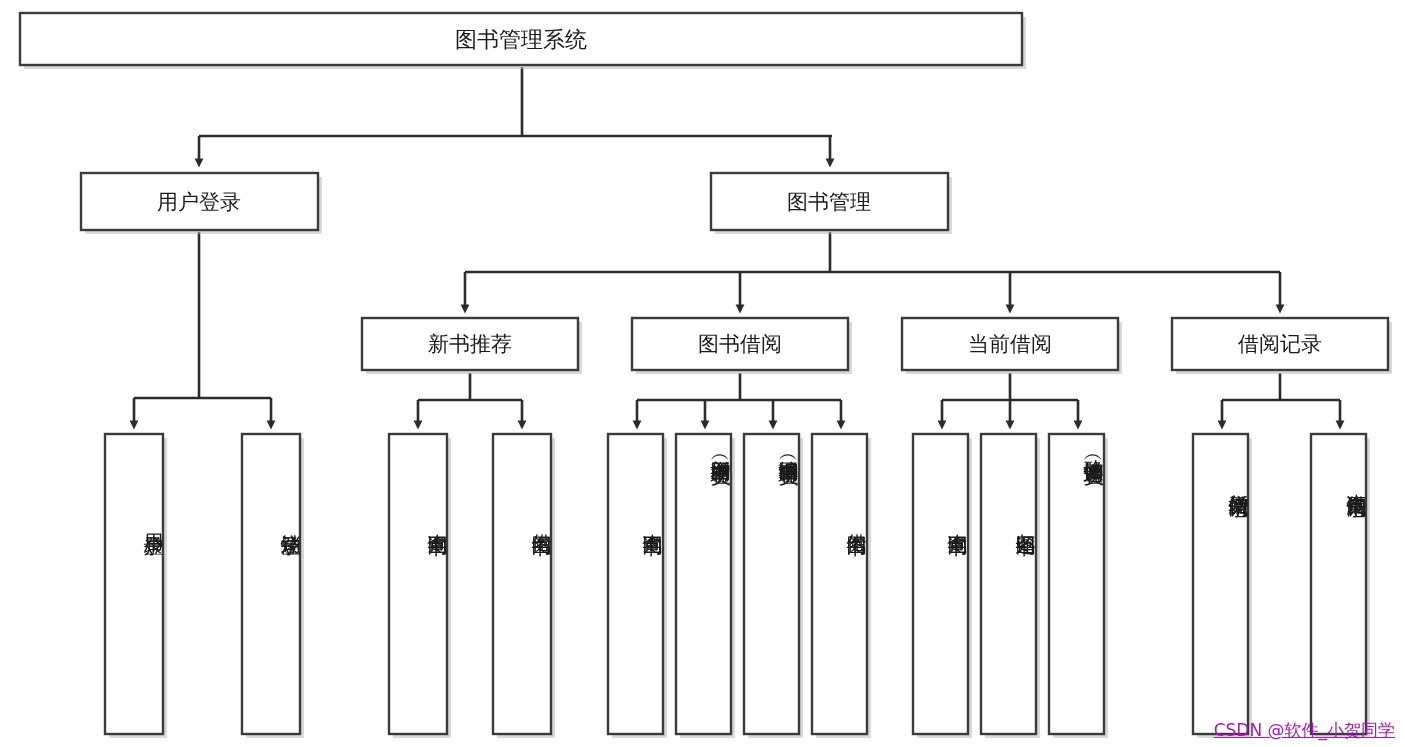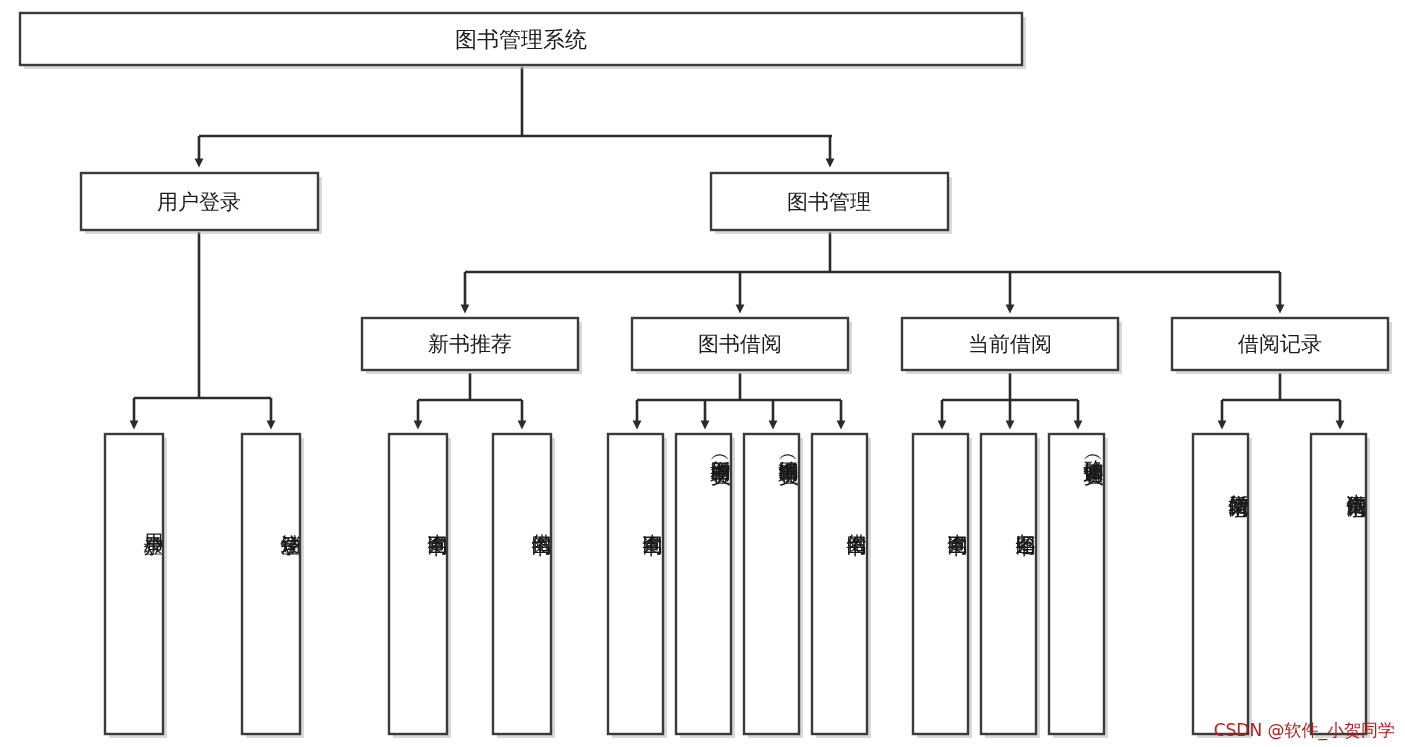--- a/index.html
+++ b/index.html
@@ -72,23 +72,24 @@
     white-space: nowrap;
     text-align: start;
     pointer-events: none;
   }
   .watermark {
     position: absolute;
     right: 10px;
     bottom: 5px;
     font-family: "DejaVu Sans", "Liberation Sans", sans-serif;
     font-size: 17px;
-    color: #b91c1c;
+    color: #a21caf;
     white-space: nowrap;
     user-select: none;
+    text-decoration: underline;
   }
 </style>
 </head>
 <body>
 
 <div id="diagram-root">
 
   <svg id="flow" viewBox="0 0 1405 747">
     <defs>
       <marker id="arrow" markerWidth="11" markerHeight="11" refX="4.6" refY="5" orient="auto" markerUnits="userSpaceOnUse">

